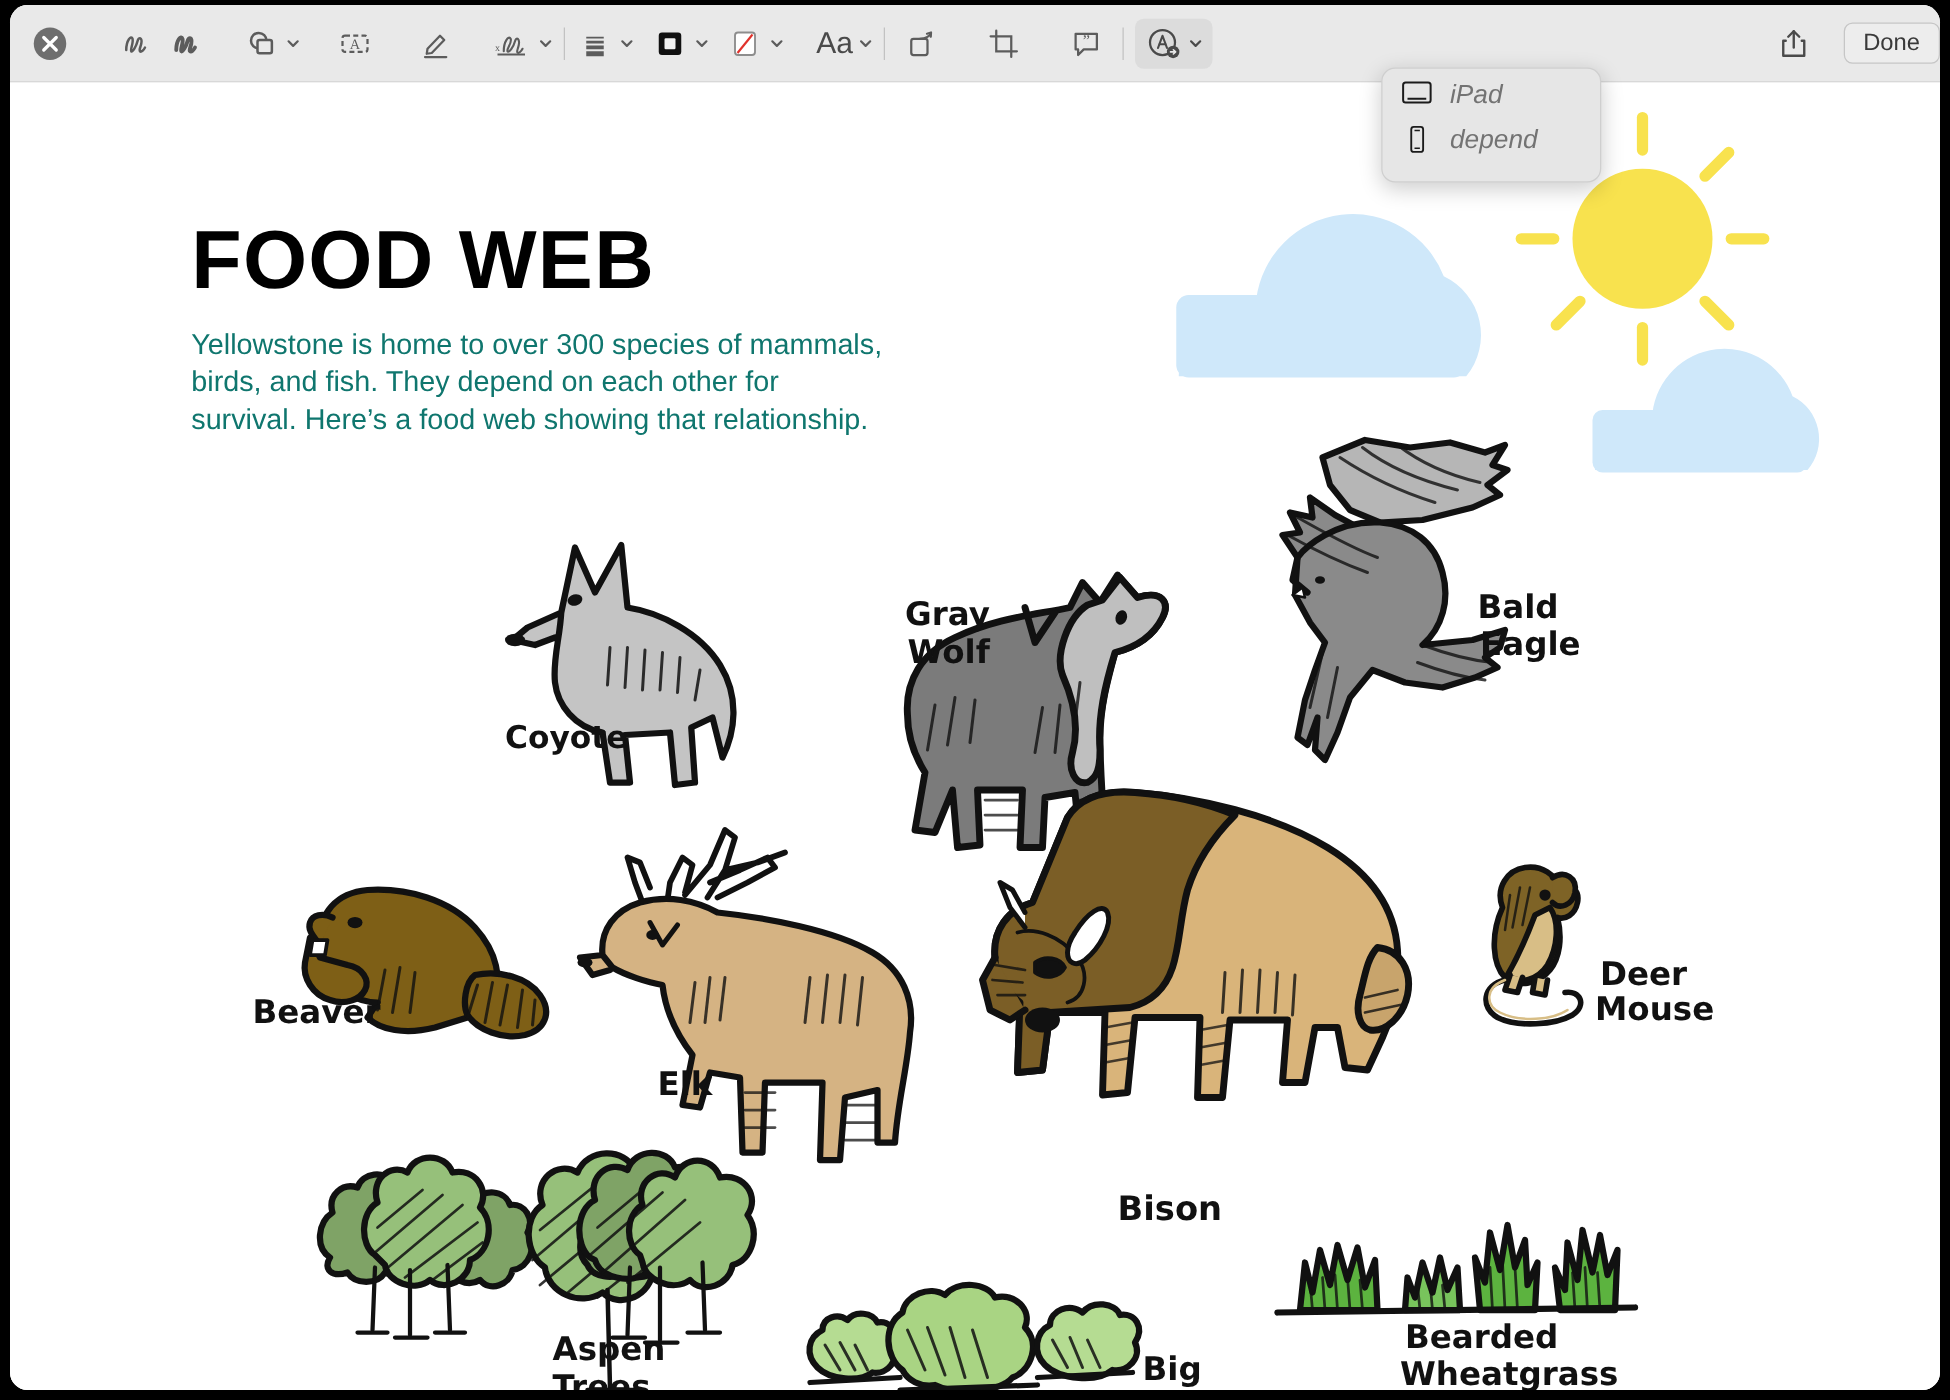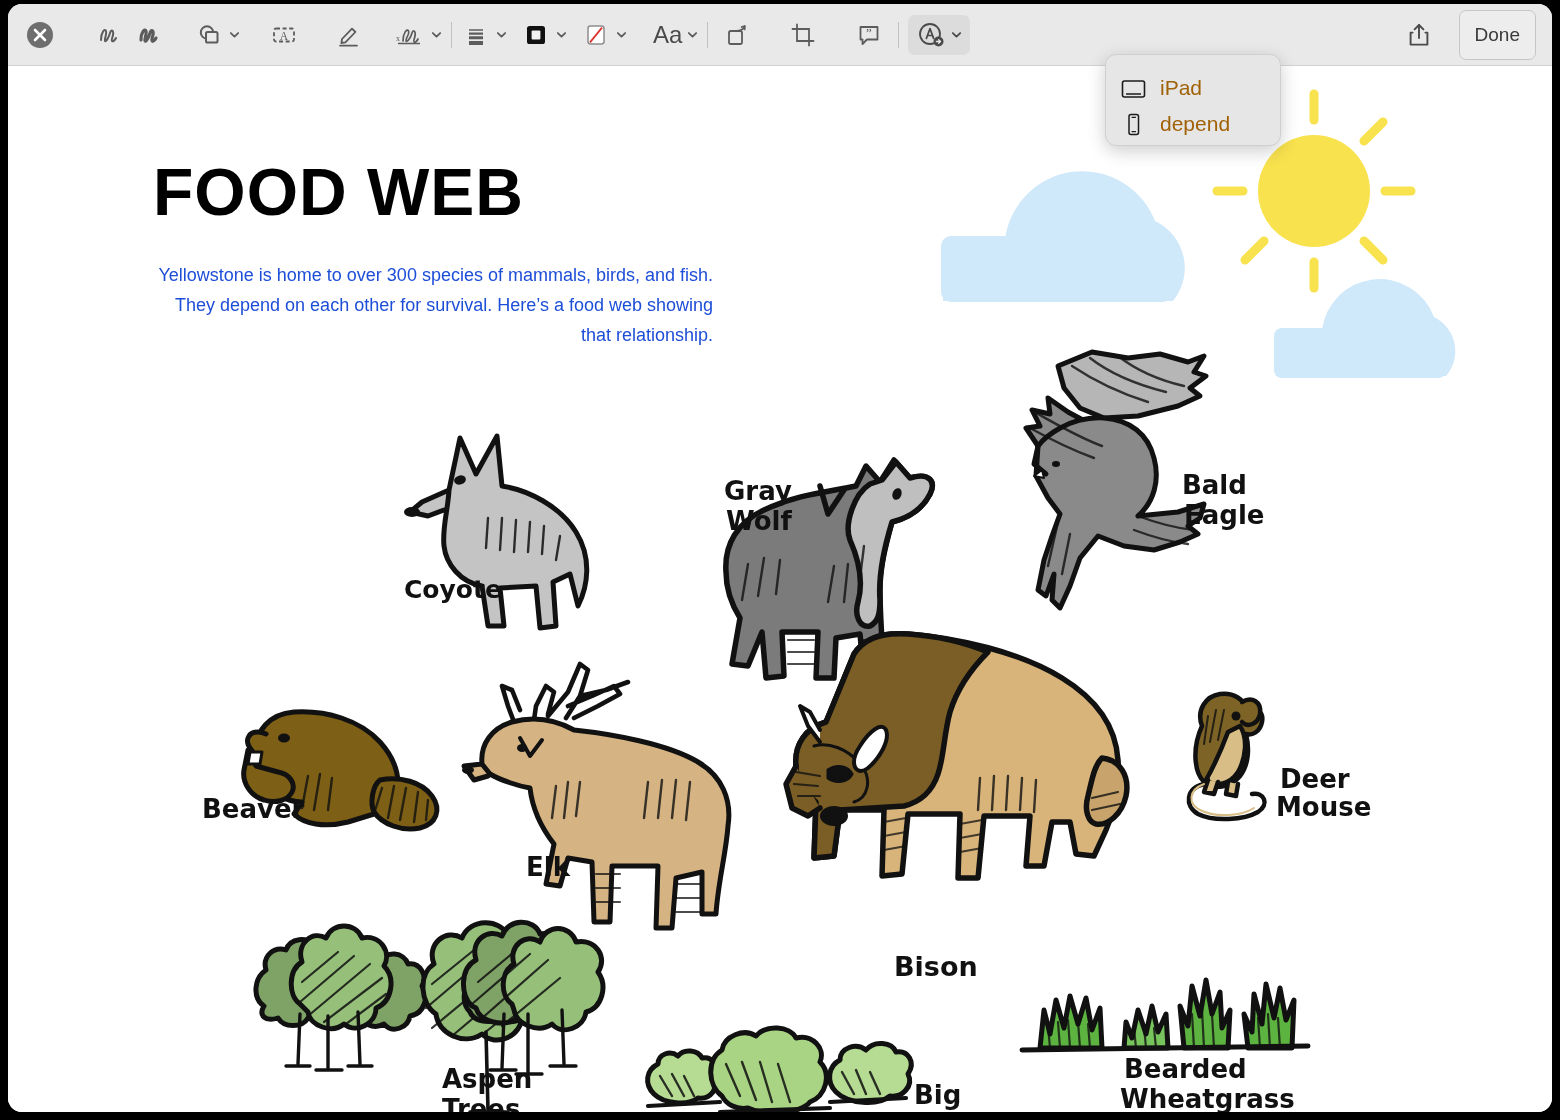--- a/index.html
+++ b/index.html
@@ -36,62 +36,62 @@
     color: #5c5c5c;
   }
   .tb-item.active { background: #dcdcdc; }
   .chev { width: 11px; height: 11px; flex: none; }
   .tb-sep {
     width: 1px; height: 26px; background: #c2c2c2;
     margin: 0 9px; flex: none;
   }
   .tb-spacer { flex: 1; }
   #done-button {
-    height: 50px; padding: 0 15px;
+    height: 33px; padding: 0 15px;
     border: 1px solid #c6c6c6; border-radius: 7px;
     background: #ededed;
     display: flex; align-items: center;
     font-size: 19px; color: #3a3a3a;
-    margin-right: 16px;
+    margin-right: 0;
   }
 
   
   #device-menu {
     position: absolute; left: 1097px; top: 50px;
     width: 176px;
     background: #e6e6e6;
     border: 1px solid #cfcfcf;
     border-radius: 11px;
     padding: 9px 0;
     box-shadow: 0 5px 18px rgba(0,0,0,.20);
     z-index: 40;
   }
   .menu-item {
-    height: 36px; display: flex; align-items: flex-end;
+    height: 36px; display: flex; align-items: flex-start;
     padding: 0 14px; gap: 14px;
-    font-size: 21px; color: #a16207;
+    font-size: 21px; color: #737373; font-style: italic;
   }
   .menu-icon { width: 26px; display: flex; justify-content: center; }
 
   
   #canvas {
     position: absolute; left: 0; top: 62px;
     width: 100%; height: 1046px;
     background: #ffffff;
     overflow: hidden;
   }
   #page-title {
-    position: absolute; left: 145px; top: 88px;
+    position: absolute; left: 145px; top: 103px;
     font-size: 66px; font-weight: bold; letter-spacing: 1px;
     color: #000; white-space: nowrap;
   }
   #page-body {
     position: absolute; left: 145px; top: 194px;
     width: 560px;
-    font-size: 18px; line-height: 30px; color: #1d4ed8; text-align: right;
+    font-size: 23px; line-height: 30px; color: #0f766e;
   }
   .svg-layer { position: absolute; left: 0; top: 0; }
   .hand-label {
     font-family: "DejaVu Sans", sans-serif;
     font-weight: bold;
     fill: #111;
   }
 </style>
 </head>
 <body>

